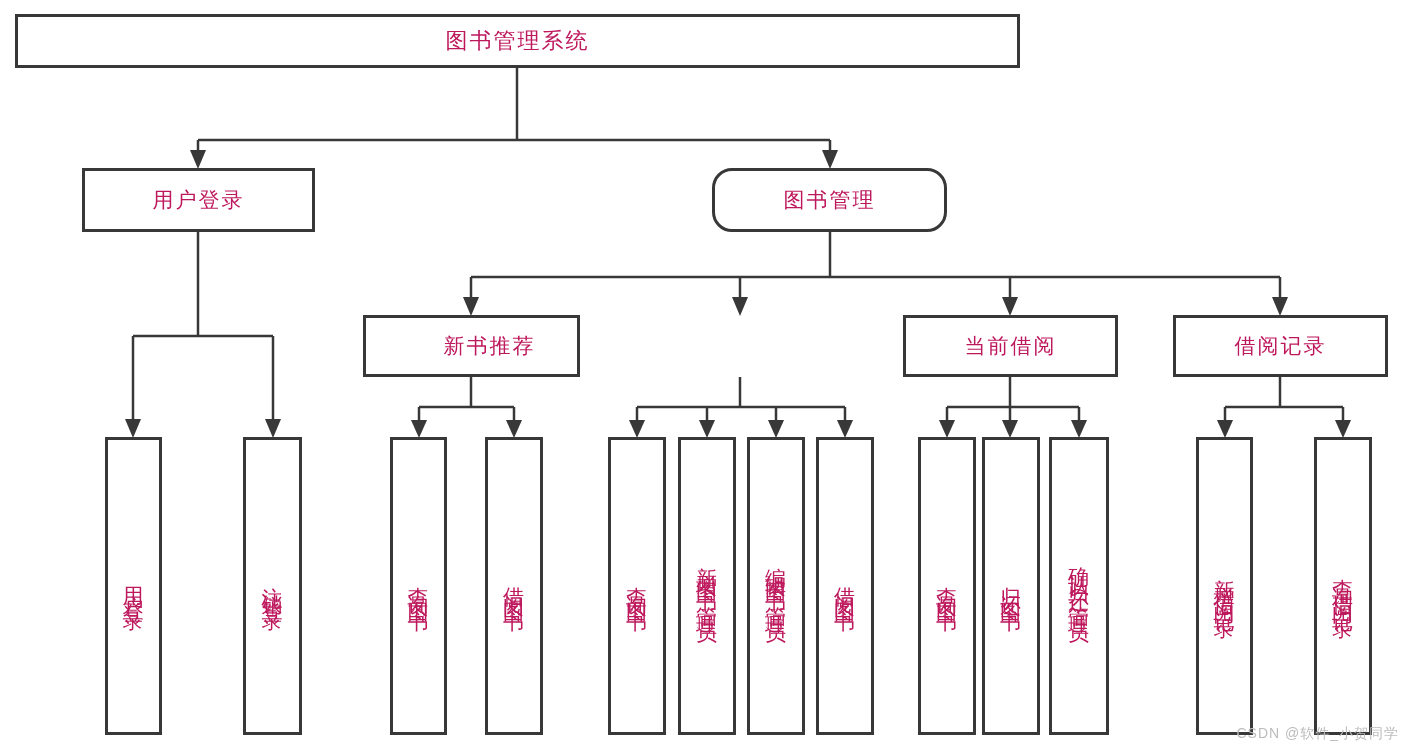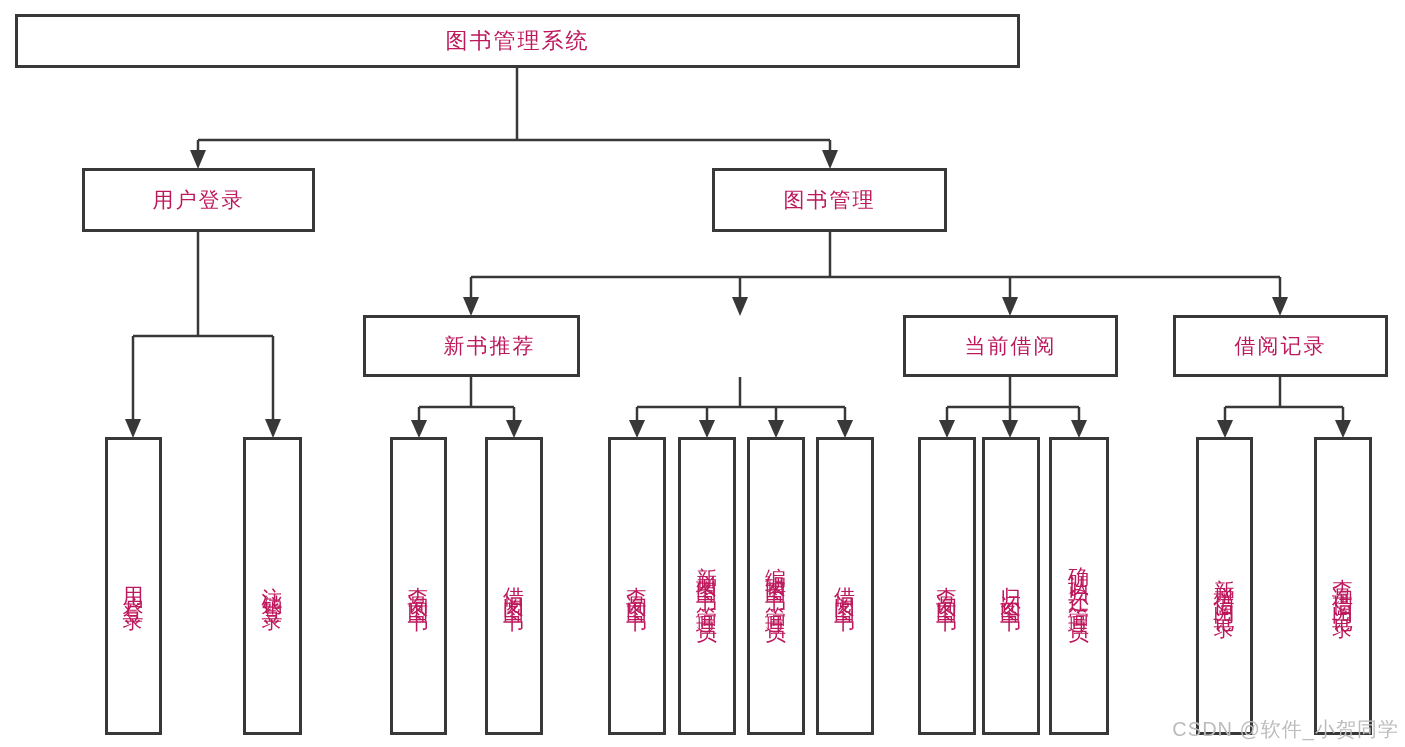--- a/index.html
+++ b/index.html
@@ -37,21 +37,21 @@
     text-orientation: upright;
     letter-spacing: 8px;
     white-space: normal;
     line-height: 1;
     font-size: 21px;
   }
   .watermark {
     position: absolute;
     right: 6px;
     bottom: 4px;
-    font-size: 20px;
+    font-size: 14px;
     color: #bcbcbc;
     letter-spacing: 1px;
     z-index: 3;
   }
 </style>
 </head>
 <body>
 
 <div id="canvas">
 
@@ -135,21 +135,21 @@
     </g>
   </svg>
 
   <div class="box root-box" style="left:15px; top:14px; width:1005px; height:54px;">
     <span>图书管理系统</span>
   </div>
 
   <div class="box" style="left:82px; top:168px; width:233px; height:64px;">
     <span>用户登录</span>
   </div>
-  <div class="box" style="left:712px; top:168px; width:235px; height:64px;">
+  <div class="box" style="left:712px; top:168px; width:235px; height:64px;border-radius:20px;">
     <span>图书管理</span>
   </div>
 
   <div class="box" style="left:363px; top:315px; width:217px; height:62px;padding-left:36px;">
     <span>新书推荐</span>
   </div>
   <div class="box" style="left:903px; top:315px; width:215px; height:62px;">
     <span>当前借阅</span>
   </div>
   <div class="box" style="left:1173px; top:315px; width:215px; height:62px;">

